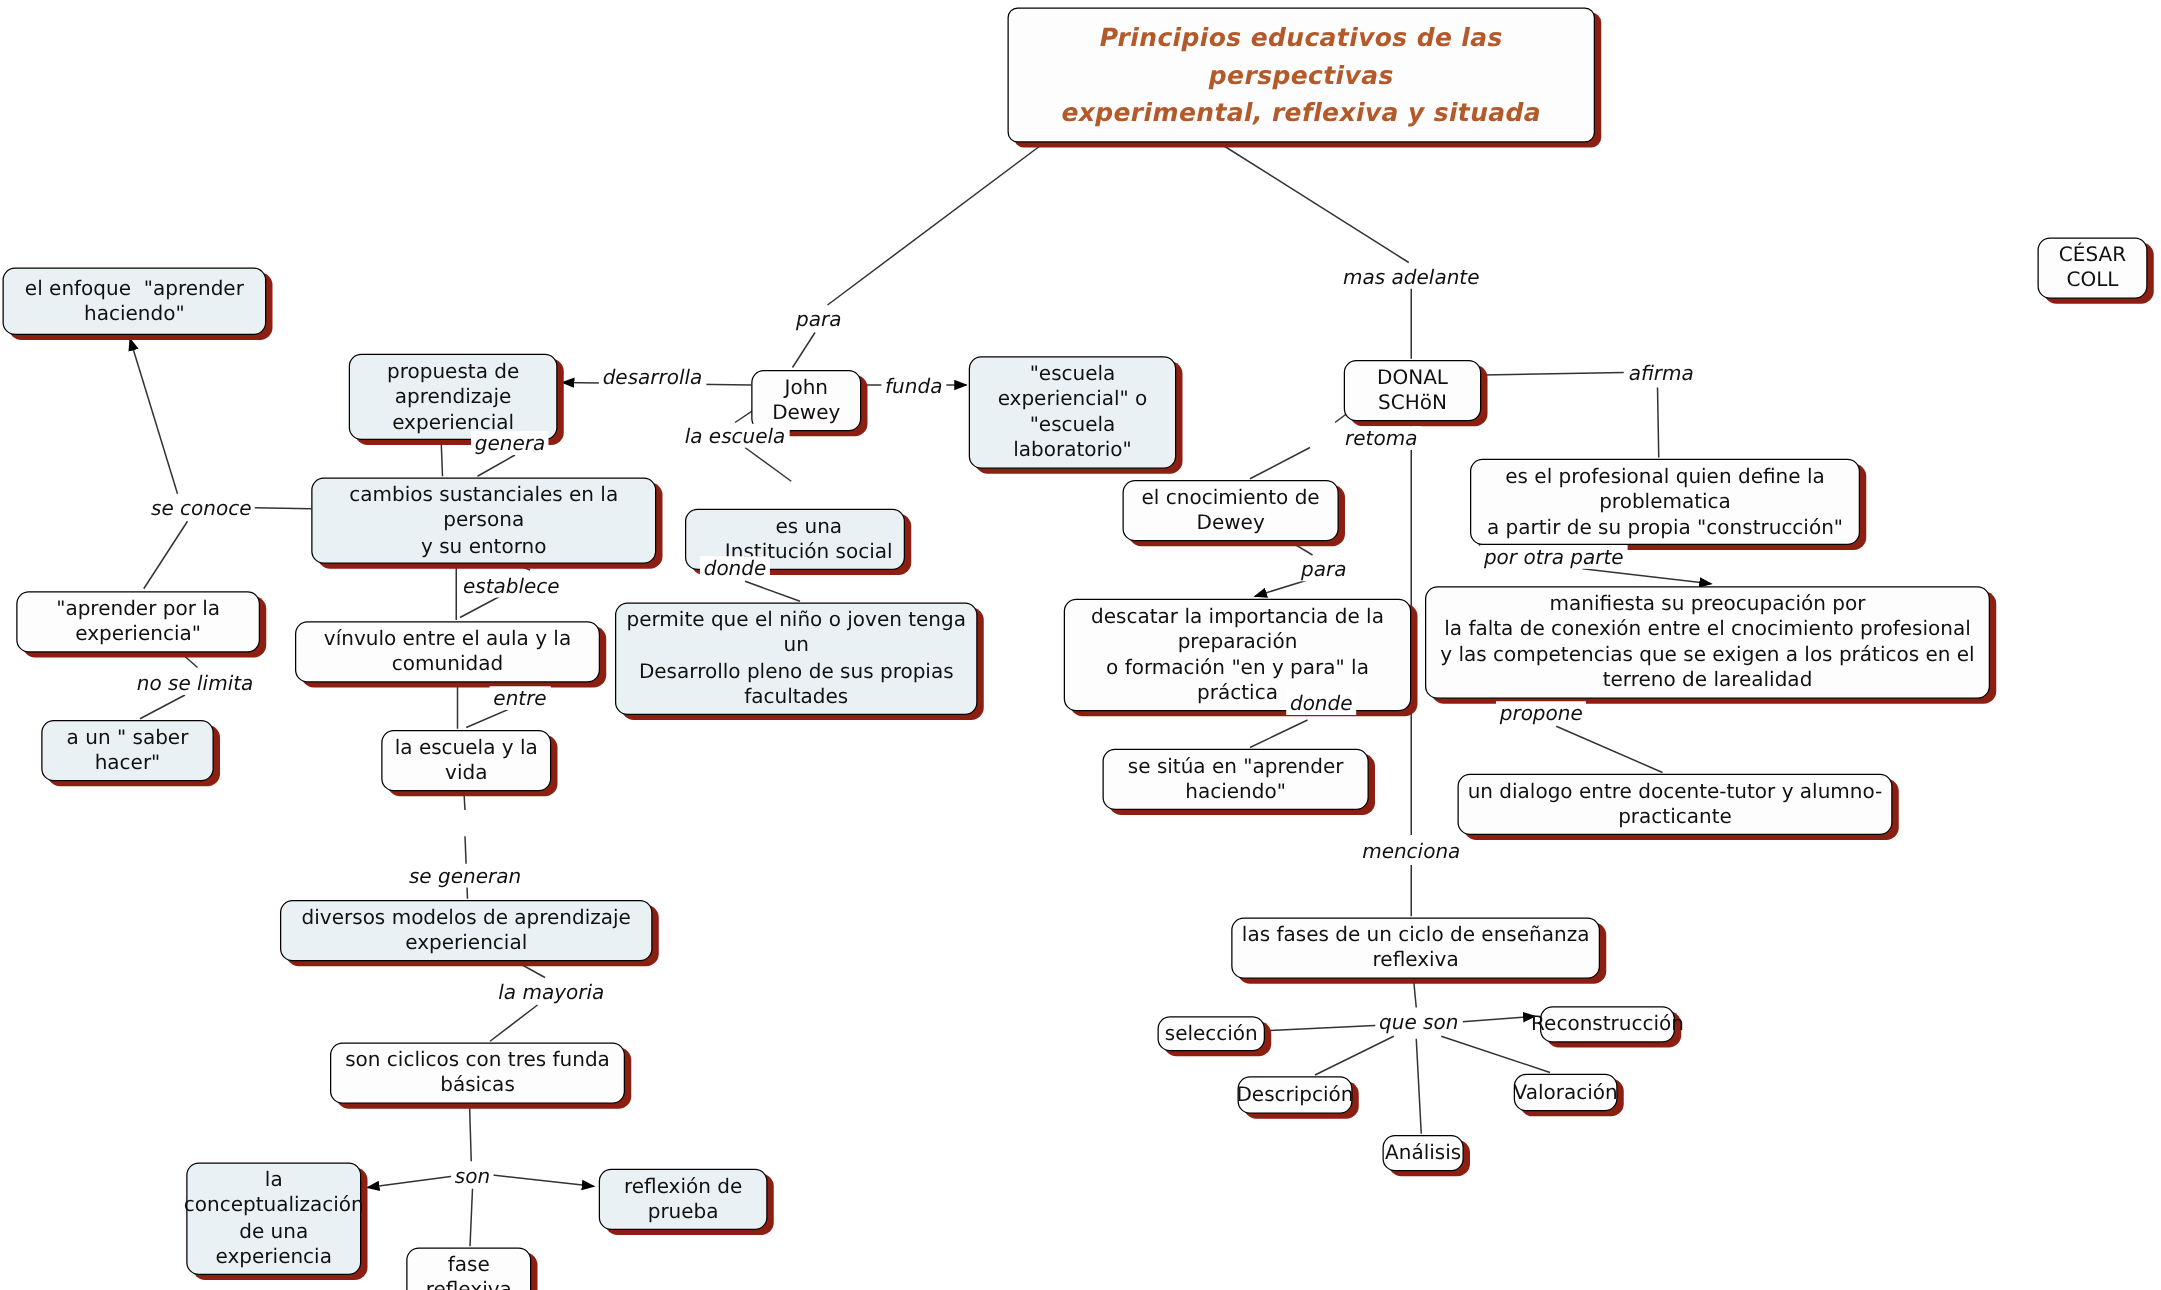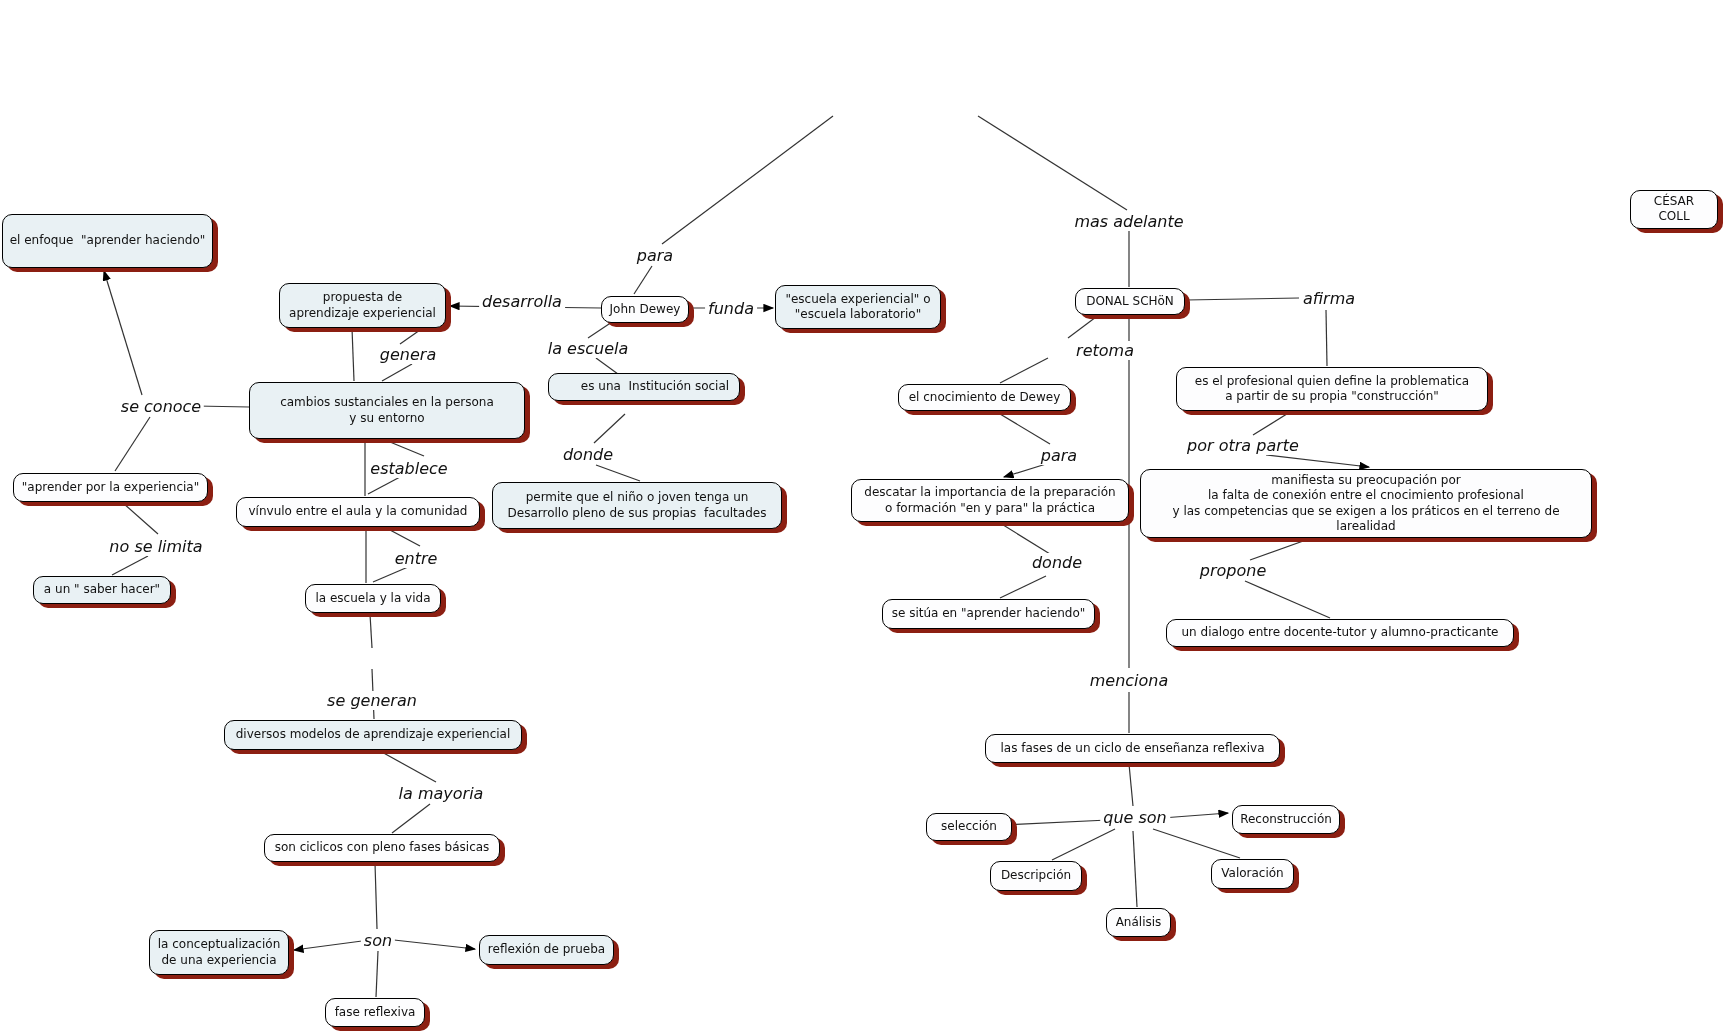--- a/index.html
+++ b/index.html
@@ -1,21 +1,21 @@
 <!DOCTYPE html>
 <html><head>
 <meta charset="utf-8">
 <style>
   html,body{margin:0;padding:0;background:#fff;}
   #canvas{position:relative;width:1729px;height:1032px;background:#ffffff;overflow:hidden;
           font-family:"DejaVu Sans","Liberation Sans",sans-serif;}
   #wires{position:absolute;left:0;top:0;width:1729px;height:1032px;}
   .node{position:absolute;box-sizing:border-box;border:1.6px solid #000;border-radius:10px;
         display:flex;align-items:center;justify-content:center;text-align:center;
-        font-size:12px;line-height:1.28;color:#111;padding:3px 6px;white-space:pre-wrap;
+        font-size:16px;line-height:1.28;color:#111;padding:3px 6px;white-space:pre-wrap;
         box-shadow:5px 4px 0 0 #8c1f12;background:#fdfdfe;}
   .blue{background:#e9f1f4;}
   .white{background:#fdfdfe;}
   .lbl{position:absolute;transform:translateX(-50%);background:#ffffff;padding:0 3px;
        font-size:16px;color:#111;white-space:nowrap;font-style:italic;}
   .title{border-radius:8px;font-size:20px;font-weight:bold;font-style:italic;
          color:#b3592a;letter-spacing:.3px;line-height:1.5;}
 </style>
 </head>
 <body>
@@ -91,51 +91,53 @@
 
       <line x1="1129" y1="764" x2="1133" y2="806"></line>
       <line x1="1108" y1="820" x2="1004" y2="825" marker-end="url(#ah)"></line>
       <line x1="1162" y1="818" x2="1228" y2="813" marker-end="url(#ah)"></line>
       <line x1="1115" y1="829" x2="1052" y2="860"></line>
       <line x1="1133" y1="831" x2="1137" y2="907"></line>
       <line x1="1153" y1="829" x2="1240" y2="858"></line>
     </g>
   </svg>
 
+  <div class="node white title" style="left:806px;top:6px;width:470px;height:108px;">Principios educativos de las perspectivas
+experimental, reflexiva y situada</div>
   <div class="node white" style="left:1630px;top:190px;width:88px;min-height:30px;">CÉSAR COLL</div>
 
   <div class="node blue" style="left:2px;top:214px;width:211px;height:54px;">el enfoque  "aprender haciendo"</div>
   <div class="node blue" style="left:279px;top:283px;width:167px;min-height:45px;">propuesta de
 aprendizaje experiencial</div>
   <div class="node white" style="left:601px;top:296px;width:88px;min-height:27px;">John Dewey</div>
   <div class="node blue" style="left:775px;top:285px;width:166px;min-height:44px;">"escuela experiencial" o
 "escuela laboratorio"</div>
   <div class="node white" style="left:1075px;top:288px;width:110px;min-height:27px;">DONAL SCHöN</div>
   <div class="node blue" style="left:249px;top:382px;width:276px;min-height:57px;">cambios sustanciales en la persona
 y su entorno</div>
-  <div class="node blue" style="left:548px;top:373px;width:192px;min-height:28px;padding-left:28px;">es una  Institución social</div>
+  <div class="node blue" style="left:548px;top:407px;width:176px;min-height:28px;padding-left:28px;">es una  Institución social</div>
   <div class="node white" style="left:898px;top:384px;width:173px;min-height:27px;">el cnocimiento de Dewey</div>
   <div class="node white" style="left:1176px;top:367px;width:312px;min-height:44px;">es el profesional quien define la problematica
 a partir de su propia "construcción"</div>
   <div class="node white" style="left:13px;top:473px;width:195px;min-height:29px;">"aprender por la experiencia"</div>
   <div class="node white" style="left:236px;top:497px;width:244px;min-height:30px;">vínvulo entre el aula y la comunidad</div>
   <div class="node blue" style="left:492px;top:482px;width:290px;min-height:47px;">permite que el niño o joven tenga un
 Desarrollo pleno de sus propias  facultades</div>
   <div class="node white" style="left:851px;top:479px;width:278px;min-height:43px;">descatar la importancia de la preparación
 o formación "en y para" la práctica</div>
   <div class="node white" style="left:1140px;top:469px;width:452px;min-height:65px;">manifiesta su preocupación por
 la falta de conexión entre el cnocimiento profesional
 y las competencias que se exigen a los práticos en el terreno de larealidad</div>
   <div class="node blue" style="left:33px;top:576px;width:138px;min-height:28px;">a un " saber hacer"</div>
   <div class="node white" style="left:305px;top:584px;width:136px;min-height:29px;">la escuela y la vida</div>
   <div class="node white" style="left:882px;top:599px;width:213px;min-height:30px;">se sitúa en "aprender haciendo"</div>
   <div class="node white" style="left:1166px;top:619px;width:348px;min-height:28px;">un dialogo entre docente-tutor y alumno-practicante</div>
   <div class="node blue" style="left:224px;top:720px;width:298px;min-height:30px;">diversos modelos de aprendizaje experiencial</div>
   <div class="node white" style="left:985px;top:734px;width:295px;min-height:29px;">las fases de un ciclo de enseñanza reflexiva</div>
-  <div class="node white" style="left:264px;top:834px;width:236px;min-height:28px;">son ciclicos con pleno fases básicas</div>
+  <div class="node white" style="left:264px;top:834px;width:236px;min-height:28px;">son ciclicos con tres funda básicas</div>
   <div class="node white" style="left:926px;top:813px;width:86px;min-height:28px;">selección</div>
   <div class="node white" style="left:1232px;top:805px;width:108px;min-height:29px;">Reconstrucción</div>
   <div class="node white" style="left:990px;top:861px;width:92px;min-height:30px;">Descripción</div>
   <div class="node white" style="left:1211px;top:859px;width:83px;min-height:30px;">Valoración</div>
   <div class="node white" style="left:1106px;top:908px;width:65px;min-height:29px;">Análisis</div>
   <div class="node blue" style="left:149px;top:930px;width:140px;min-height:45px;">la conceptualización
 de una experiencia</div>
   <div class="node blue" style="left:479px;top:935px;width:135px;min-height:30px;">reflexión de prueba</div>
   <div class="node white" style="left:325px;top:998px;width:100px;min-height:29px;">fase reflexiva</div>
 

